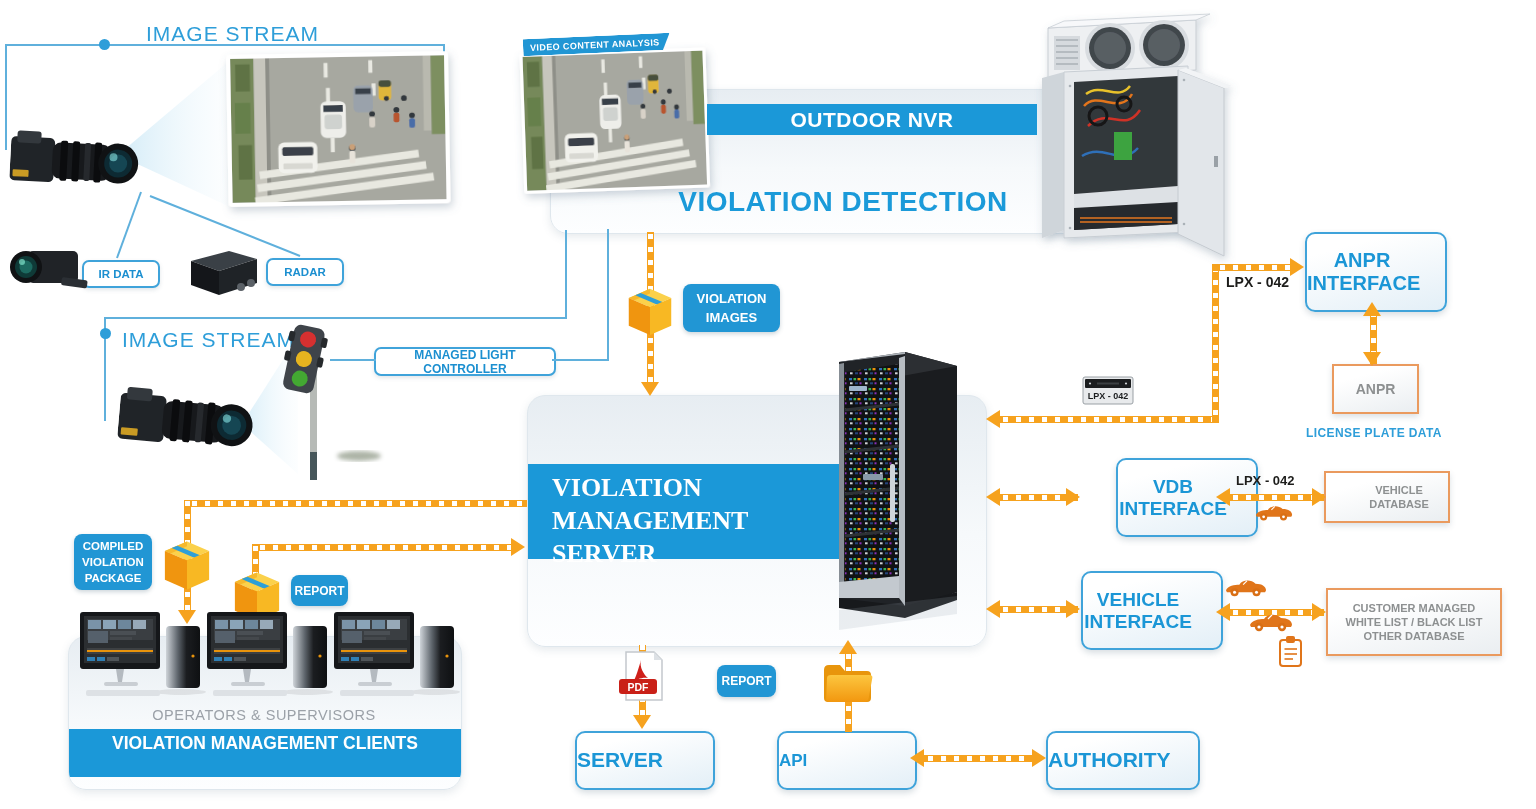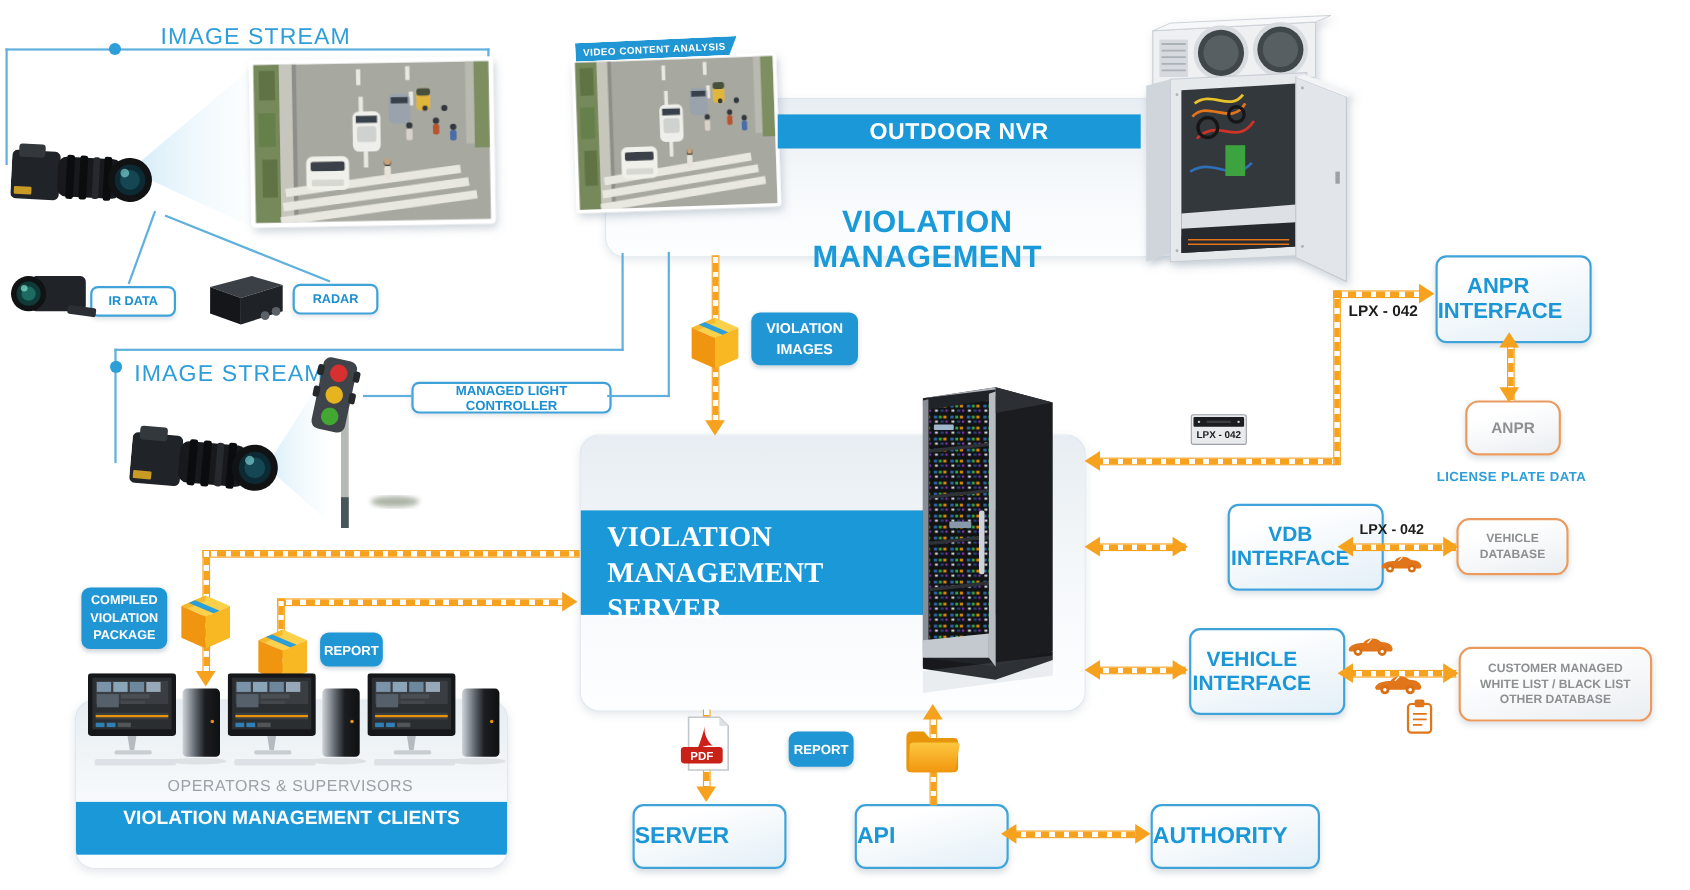--- a/index.html
+++ b/index.html
@@ -16,21 +16,21 @@
   
   .tag{position:absolute;background:#fff;border:2px solid #3fa3da;border-radius:7px;color:#1b8fd0;
        font-weight:bold;text-align:center;display:flex;align-items:center;justify-content:center;
        box-shadow:0 2px 4px rgba(60,90,110,.15);}
   
   .iface{position:absolute;border:2px solid #3fa3da;border-radius:10px;color:#1b96d6;font-weight:bold;
          background:linear-gradient(165deg,#ffffff 20%,#e3eff7 100%);text-align:center;
          display:flex;align-items:center;justify-content:flex-start;line-height:1.15;
          box-shadow:0 3px 6px rgba(60,90,110,.2);}
   
-  .dbx{position:absolute;border:2px solid #ea9a5e;border-radius:12px;color:#8d9091;font-weight:bold;
+  .dbx{position:absolute;border:2px solid #ea9a5e;border-radius:0;color:#8d9091;font-weight:bold;
        background:linear-gradient(165deg,#ffffff 25%,#eaeef1 100%);text-align:center;
        display:flex;flex-direction:column;align-items:center;justify-content:center;line-height:1.3;
        box-shadow:0 3px 6px rgba(60,90,110,.18);}
   
   .dh{position:absolute;height:5px;border-top:1px solid #f6a21e;border-bottom:1px solid #f6a21e;
       background:repeating-linear-gradient(90deg,#f6a21e 0 8px,#ffffff 8px 13px);z-index:2;}
   .dv{position:absolute;width:5px;border-left:1px solid #f6a21e;border-right:1px solid #f6a21e;
       background:repeating-linear-gradient(0deg,#f6a21e 0 8px,#ffffff 8px 13px);z-index:2;}
   
   .arr{position:absolute;width:0;height:0;z-index:6;}
@@ -419,21 +419,21 @@
   <div class="stream-label" style="left:146px;top:22px;">IMAGE STREAM</div>
   <div class="stream-label" style="left:122px;top:328px;">IMAGE STREAM</div>
 
   <div class="ribbon" style="left:523px;top:36px;width:140px;height:17px;">
     <span>VIDEO CONTENT ANALYSIS</span>
   </div>
 
   <div class="banner z4" style="left:707px;top:104px;width:330px;height:31px;text-align:center;">
     <span style="color:#fff;font-weight:bold;font-size:21px;line-height:31px;letter-spacing:.5px;margin-top:12px;">OUTDOOR NVR</span>
   </div>
-  <div class="blue-title" style="left:673px;top:186px;width:340px;text-align:center;font-size:28px;letter-spacing:.5px;">VIOLATION MANAGEMENT</div>
+  <div class="blue-title" style="left:673px;top:186px;width:340px;text-align:center;font-size:28px;letter-spacing:.5px;">VIOLATION DETECTION</div>
 
   <div class="tag" style="left:82px;top:260px;width:74px;height:24px;font-size:11.5px;">
     <span>IR DATA</span>
   </div>
   <div class="tag" style="left:266px;top:258px;width:74px;height:24px;font-size:11.5px;">
     <span>RADAR</span>
   </div>
   <div class="tag" style="left:374px;top:347px;width:178px;height:25px;font-size:12px;">
     <span>MANAGED LIGHT CONTROLLER</span>
   </div>
@@ -464,40 +464,40 @@
   <div class="abs" style="left:1226px;top:274px;width:76px;color:#1d1d1b;font-weight:bold;font-size:14px;z-index:4;">
     <span>LPX - 042</span>
   </div>
   <div class="abs" style="left:1236px;top:473px;width:72px;color:#1d1d1b;font-weight:bold;font-size:13px;z-index:4;">
     <span>LPX - 042</span>
   </div>
 
   <div class="iface" style="left:1081px;top:458px;width:138px;height:75px;font-size:19px;margin-left:35px;">
     <span style="width:110px;">VDB INTERFACE</span>
   </div>
-  <div class="dbx" style="left:1324px;top:471px;width:98px;height:48px;font-size:11px;">
+  <div class="dbx" style="left:1324px;top:471px;width:98px;height:48px;font-size:11px;padding-left:24px;">
     <span style="width:70px;">VEHICLE DATABASE</span>
   </div>
 
   <div class="iface" style="left:1081px;top:571px;width:138px;height:75px;font-size:19px;">
     <span style="width:110px;">VEHICLE INTERFACE</span>
   </div>
   <div class="dbx" style="left:1326px;top:588px;width:172px;height:64px;font-size:11px;">
     <span>CUSTOMER MANAGED</span>
     <span>WHITE LIST / BLACK LIST</span>
     <span>OTHER DATABASE</span>
   </div>
 
   <div class="abs" style="left:68px;top:707px;width:392px;text-align:center;color:#9ba1a8;font-size:14.5px;letter-spacing:.5px;z-index:4;">
     <span>OPERATORS &amp; SUPERVISORS</span>
   </div>
 
   <div class="iface" style="left:575px;top:731px;width:136px;height:55px;font-size:21px;">
     <span>SERVER</span>
   </div>
-  <div class="iface" style="left:777px;top:731px;width:136px;height:55px;font-size:21px;">
+  <div class="iface" style="left:777px;top:731px;width:136px;height:55px;font-size:17px;">
     <span>API</span>
   </div>
   <div class="iface" style="left:1046px;top:731px;width:150px;height:55px;font-size:21px;">
     <span>AUTHORITY</span>
   </div>
 
 </div>
 
 </body></html>

